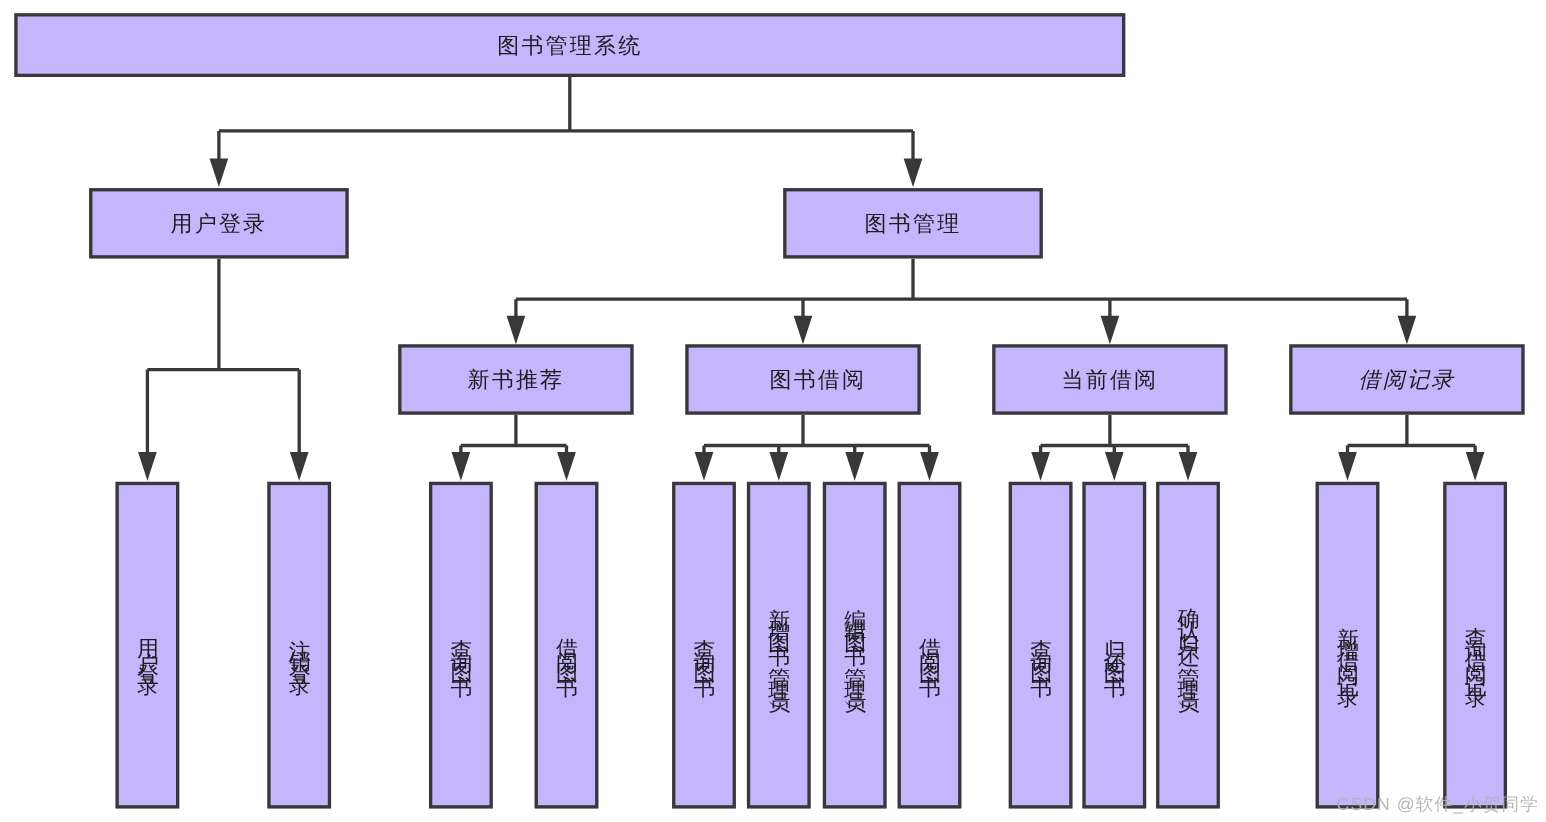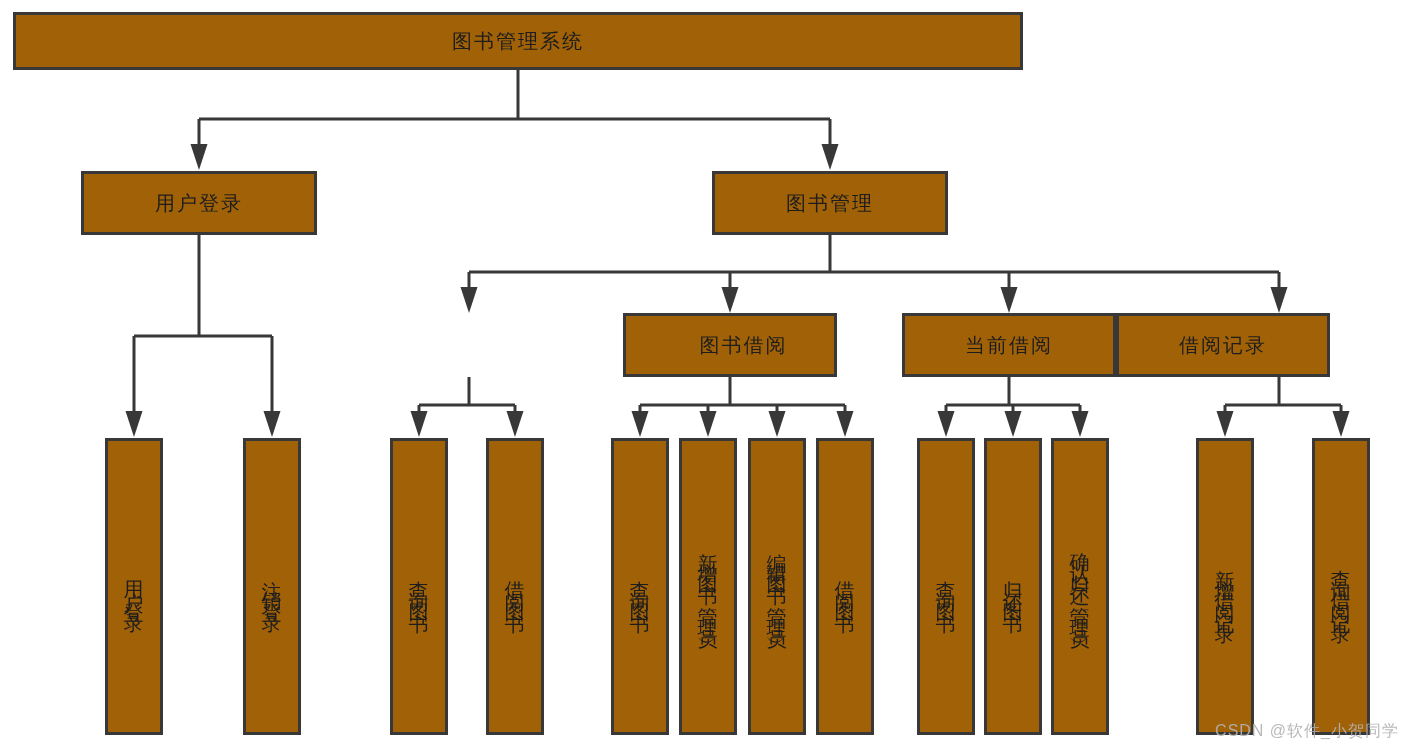--- a/index.html
+++ b/index.html
@@ -18,21 +18,21 @@
   svg.wires {
     position: absolute;
     left: 0;
     top: 0;
     z-index: 1;
   }
   .node {
     position: absolute;
     box-sizing: border-box;
     border: 3px solid #383838;
-    background: #a16207;
+    background: #c4b5fd;
     display: flex;
     align-items: center;
     justify-content: center;
     z-index: 2;
     color: #1d1d1d;
   }
   .node.h .label {
     font-size: 20px;
     letter-spacing: 2px;
     white-space: nowrap;
@@ -48,21 +48,21 @@
   
   #n-root  { left: 13px;  top: 12px;  width: 1010px; height: 58px; }
   
   #n-login { left: 81px;  top: 171px; width: 236px; height: 64px; }
   #n-mgmt  { left: 712px; top: 171px; width: 236px; height: 64px; }
   
   .lvl3 { top: 313px; width: 214px; height: 64px; }
   #n-recommend { left: 362px;  }
   #n-borrow    { left: 623px; padding-left: 27px;  }
   #n-current   { left: 902px;  }
-  #n-records   { left: 1116px; }
+  #n-records   { left: 1172px; font-style: italic; }
   
   .leaf { top: 438px; width: 58px; height: 297px; }
   #l-userlogin   { left: 105px;  }
   #l-logout      { left: 243px;  }
   #l-query-rec   { left: 390px;  }
   #l-borrow-rec  { left: 486px;  }
   #l-query-bor   { left: 611px;  }
   #l-add-book    { left: 679px;  }
   #l-edit-book   { left: 748px;  }
   #l-borrow-book { left: 816px;  }
@@ -132,20 +132,23 @@
     <span class="label">图书管理系统</span>
   </div>
 
   <div class="node h" id="n-login">
     <span class="label">用户登录</span>
   </div>
   <div class="node h" id="n-mgmt">
     <span class="label">图书管理</span>
   </div>
 
+  <div class="node h lvl3" id="n-recommend">
+    <span class="label">新书推荐</span>
+  </div>
   <div class="node h lvl3" id="n-borrow">
     <span class="label">图书借阅</span>
   </div>
   <div class="node h lvl3" id="n-current">
     <span class="label">当前借阅</span>
   </div>
   <div class="node h lvl3" id="n-records">
     <span class="label">借阅记录</span>
   </div>
 

